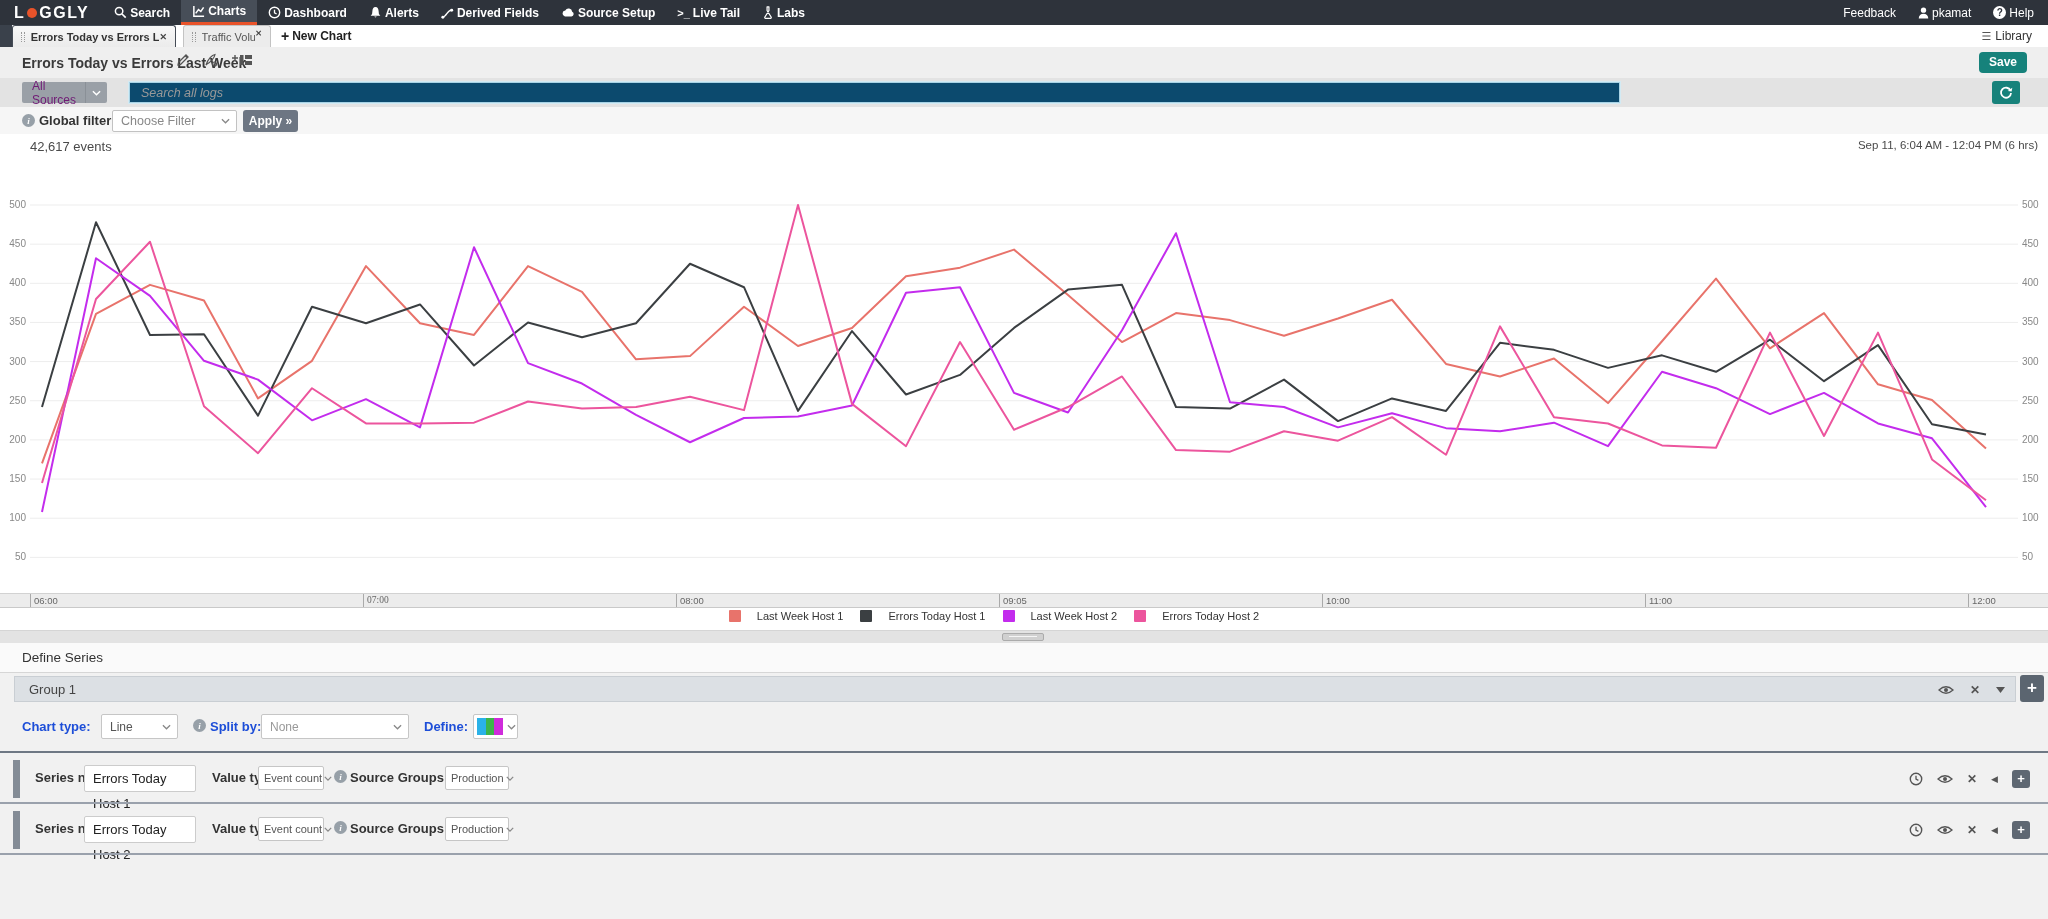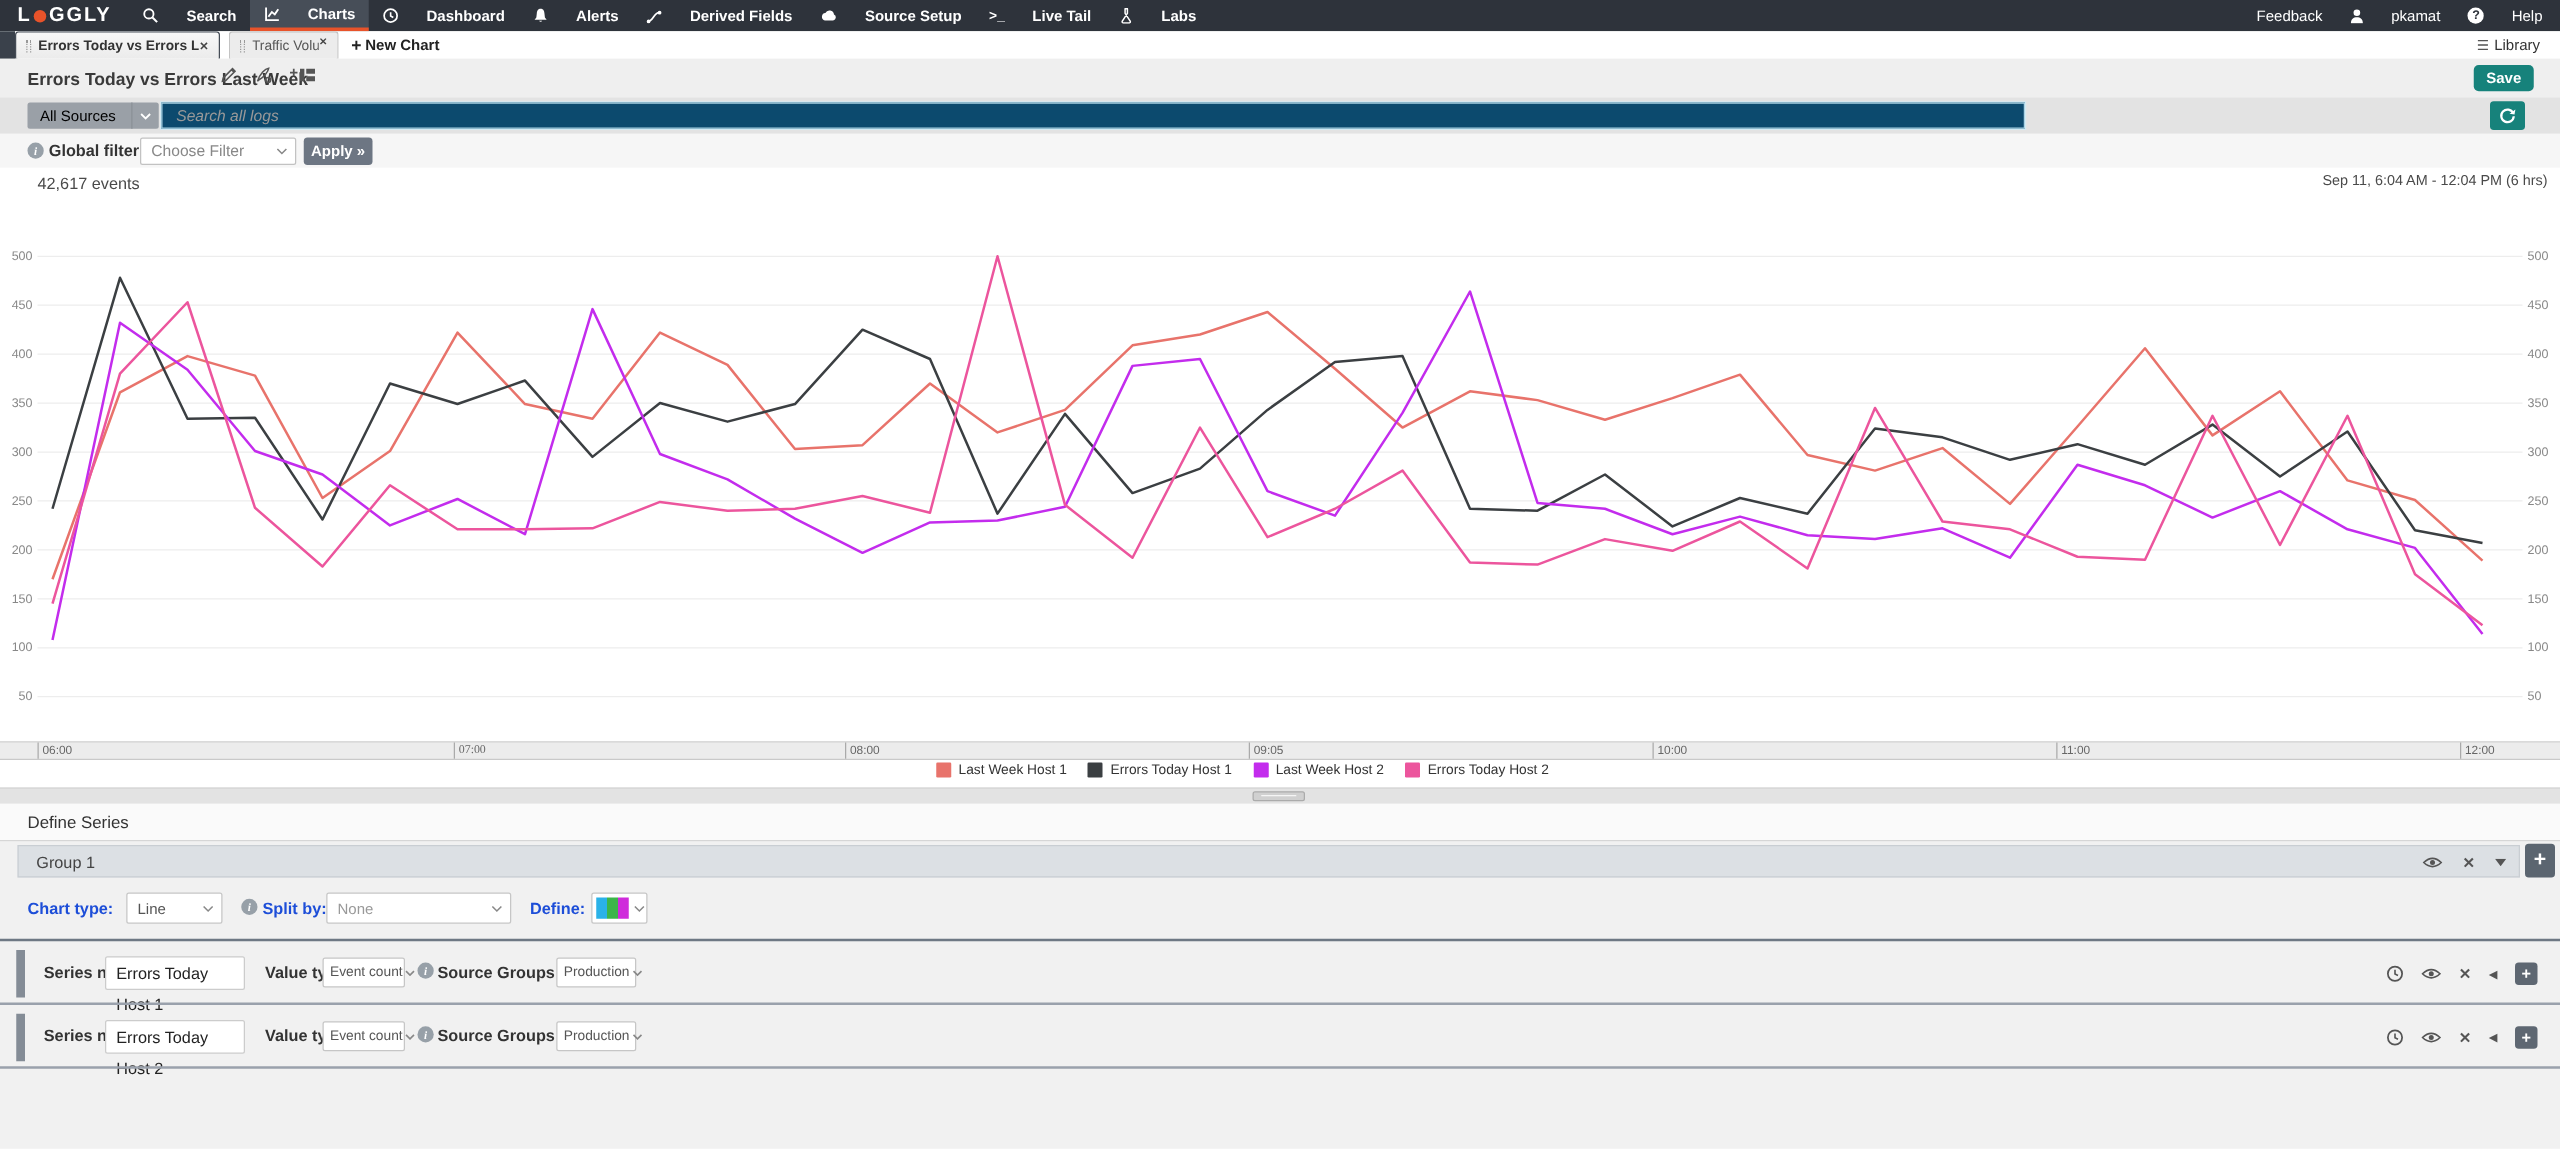--- a/index.html
+++ b/index.html
@@ -2,21 +2,21 @@
 <html><head>
 <meta charset="utf-8">
 <style>
 * { margin:0; padding:0; box-sizing:border-box; }
 body { width:2048px; height:919px; position:relative; font-family:"Liberation Sans",sans-serif; background:#f1f1f1; overflow:hidden; }
 .abs { position:absolute; }
 
 .nav { position:absolute; top:0; left:0; right:0; height:25px; background:#2e333b; display:flex; align-items:stretch; color:#fff; }
 .logo { display:flex; align-items:center; padding:0 14px 0 14px; font-size:16px; font-weight:bold; letter-spacing:1.5px; }
 .logo .dot { display:inline-block; width:10px; height:10px; background:#e8532a; border-radius:50%; margin:0 2px; }
-.nav-item { display:flex; align-items:center; gap:22px; padding:0 11px; font-size:12px; font-weight:bold; cursor:pointer; }
+.nav-item { display:flex; align-items:center; gap:3px; padding:0 11px; font-size:12px; font-weight:bold; cursor:pointer; }
 .nav-item.active { background:#474e58; border-bottom:3px solid #e8532a; }
 .nav-right { margin-left:auto; display:flex; align-items:stretch; }
 .nav svg { display:block; }
 
 .tabbar { position:absolute; top:25px; left:0; right:0; height:22px; background:#fff; }
 .tabedge { position:absolute; left:0; top:0; width:12px; height:22px; background:#3a414b; }
 .tab { position:absolute; top:0; height:22px; display:flex; align-items:center; font-size:11px; color:#333; padding:0 8px; border-radius:3px 3px 0 0; cursor:pointer; }
 .tab.active { left:12px; width:164px; background:linear-gradient(#f8f8f8,#ebebeb); border:1px solid #454c56; border-bottom:none; font-weight:bold; }
 .tab.inactive { left:183px; width:88px; background:#ececec; border:1px solid #c3c3c3; border-bottom:none; color:#555; }
 .tab .grip { width:4px; height:10px; border-left:1px dotted #999; border-right:1px dotted #999; margin-right:6px; }
@@ -24,21 +24,21 @@
 .newchart { position:absolute; left:281px; top:0; height:22px; display:flex; align-items:center; font-size:12px; font-weight:bold; color:#222; cursor:pointer; }
 .library { position:absolute; right:16px; top:0; height:22px; display:flex; align-items:center; gap:4px; font-size:12px; color:#333; cursor:pointer; }
 .libicon { display:inline-block; font-size:11px; color:#555; }
 
 .titlerow { position:absolute; top:47px; left:0; right:0; height:31px; background:#efefef; }
 .page-title { position:absolute; left:22px; top:8px; font-size:14px; font-weight:bold; color:#3a3a3a; }
 .title-icons { position:absolute; left:176px; top:6px; display:flex; gap:14px; align-items:center; color:#555; }
 .savebtn { position:absolute; left:1979px; top:5px; width:48px; height:21px; background:#16827b; border-radius:4px; color:#fff; font-size:12px; font-weight:bold; text-align:center; line-height:21px; cursor:pointer; }
 
 .searchrow { position:absolute; top:78px; left:0; right:0; height:29px; background:#e3e3e3; }
-.allsources { position:absolute; left:22px; top:4px; width:105px; height:21px; background:#9aa0a7; border-radius:2px; color:#000000; font-size:12px; display:flex; align-items:center; cursor:pointer; }
+.allsources { position:absolute; left:22px; top:4px; width:85px; height:21px; background:#9aa0a7; border-radius:2px; color:#701a75; font-size:12px; display:flex; align-items:center; cursor:pointer; }
 .allsources .lbl { padding-left:10px; flex:1; }
 .allsources .sep { width:1px; height:21px; background:#8a9097; }
 .allsources .chev { padding:0 6px; }
 .searchinput { position:absolute; left:129px; top:4px; width:1491px; height:21px; background:#0c4a6e; border:1px solid #a9d3e5; box-shadow:0 0 0 1px #d3eaf3; display:flex; align-items:center; }
 .searchinput .ph { font-style:italic; color:#999; font-size:12.5px; padding-left:11px; }
 .expandtag { position:absolute; left:1604px; top:97px; width:15px; height:11px; background:#17837c; border-radius:0 0 2px 2px; display:flex; align-items:center; justify-content:center; cursor:pointer; }
 .timefield { position:absolute; left:1632px; top:3px; width:352px; height:23px; background:#fff; border:1px solid #c6c6c6; display:flex; align-items:center; }
 .timefield .from { width:163px; padding-left:12px; font-size:13px; color:#333; }
 .timefield .vsep { width:1px; height:23px; background:#d9d9d9; }
 .timefield .to { flex:1; padding-left:8px; font-size:13px; color:#333; }
@@ -54,21 +54,21 @@
 .gf-select .chev { padding-right:6px; color:#777; }
 .applybtn { position:absolute; left:243px; top:3px; width:55px; height:22px; background:#6d7683; border-radius:3px; color:#fff; font-size:12px; font-weight:bold; text-align:center; line-height:22px; cursor:pointer; }
 
 .chartsec { position:absolute; top:134px; left:0; right:0; height:496px; background:#fff; }
 .events { position:absolute; left:30px; top:5px; font-size:13px; color:#4a4a4a; }
 .daterange { position:absolute; right:10px; top:5px; font-size:11.5px; color:#4a4a4a; }
 #plot { position:absolute; left:0; top:0; }
 .xaxis { position:absolute; left:0; right:0; top:459px; height:15px; background:#ececec; border-top:1px solid #d2d2d2; border-bottom:1px solid #c9c9c9; }
 .tick { position:absolute; top:0; height:13px; border-left:1px solid #aaa; padding-left:3px; font-size:9.5px; color:#666; line-height:13px; }
 .legend { position:absolute; top:476px; left:0; width:100%; display:flex; justify-content:center; gap:17px; transform:translateX(-30px); }
-.legend-item { display:flex; align-items:center; gap:6px; font-size:11px; color:#333; }
+.legend-item { display:flex; align-items:center; gap:16px; font-size:11px; color:#333; }
 .legend-item .sw { width:12px; height:12px; border-radius:1px; }
 
 .splitter { position:absolute; top:630px; left:0; right:0; height:13px; background:#e3e3e3; border-top:1px solid #d5d5d5; }
 .handle { position:absolute; left:1002px; top:2px; width:42px; height:8px; background:#d0d0d0; border:1px solid #ababab; border-radius:2px; }
 .handle:after { content:""; position:absolute; left:6px; right:6px; top:2px; height:1px; background:#f5f5f5; }
 
 .defhdr { position:absolute; top:643px; left:0; right:0; height:30px; background:#fafafa; border-bottom:1px solid #d6d6d6; }
 .defhdr .t { position:absolute; left:22px; top:7px; font-size:13.5px; color:#333; }
 .groupbar { position:absolute; top:676px; left:14px; width:2002px; height:26px; background:#dce0e4; border:1px solid #c9ced3; }
 .groupbar .t { position:absolute; left:14px; top:5px; font-size:13px; color:#444; }

